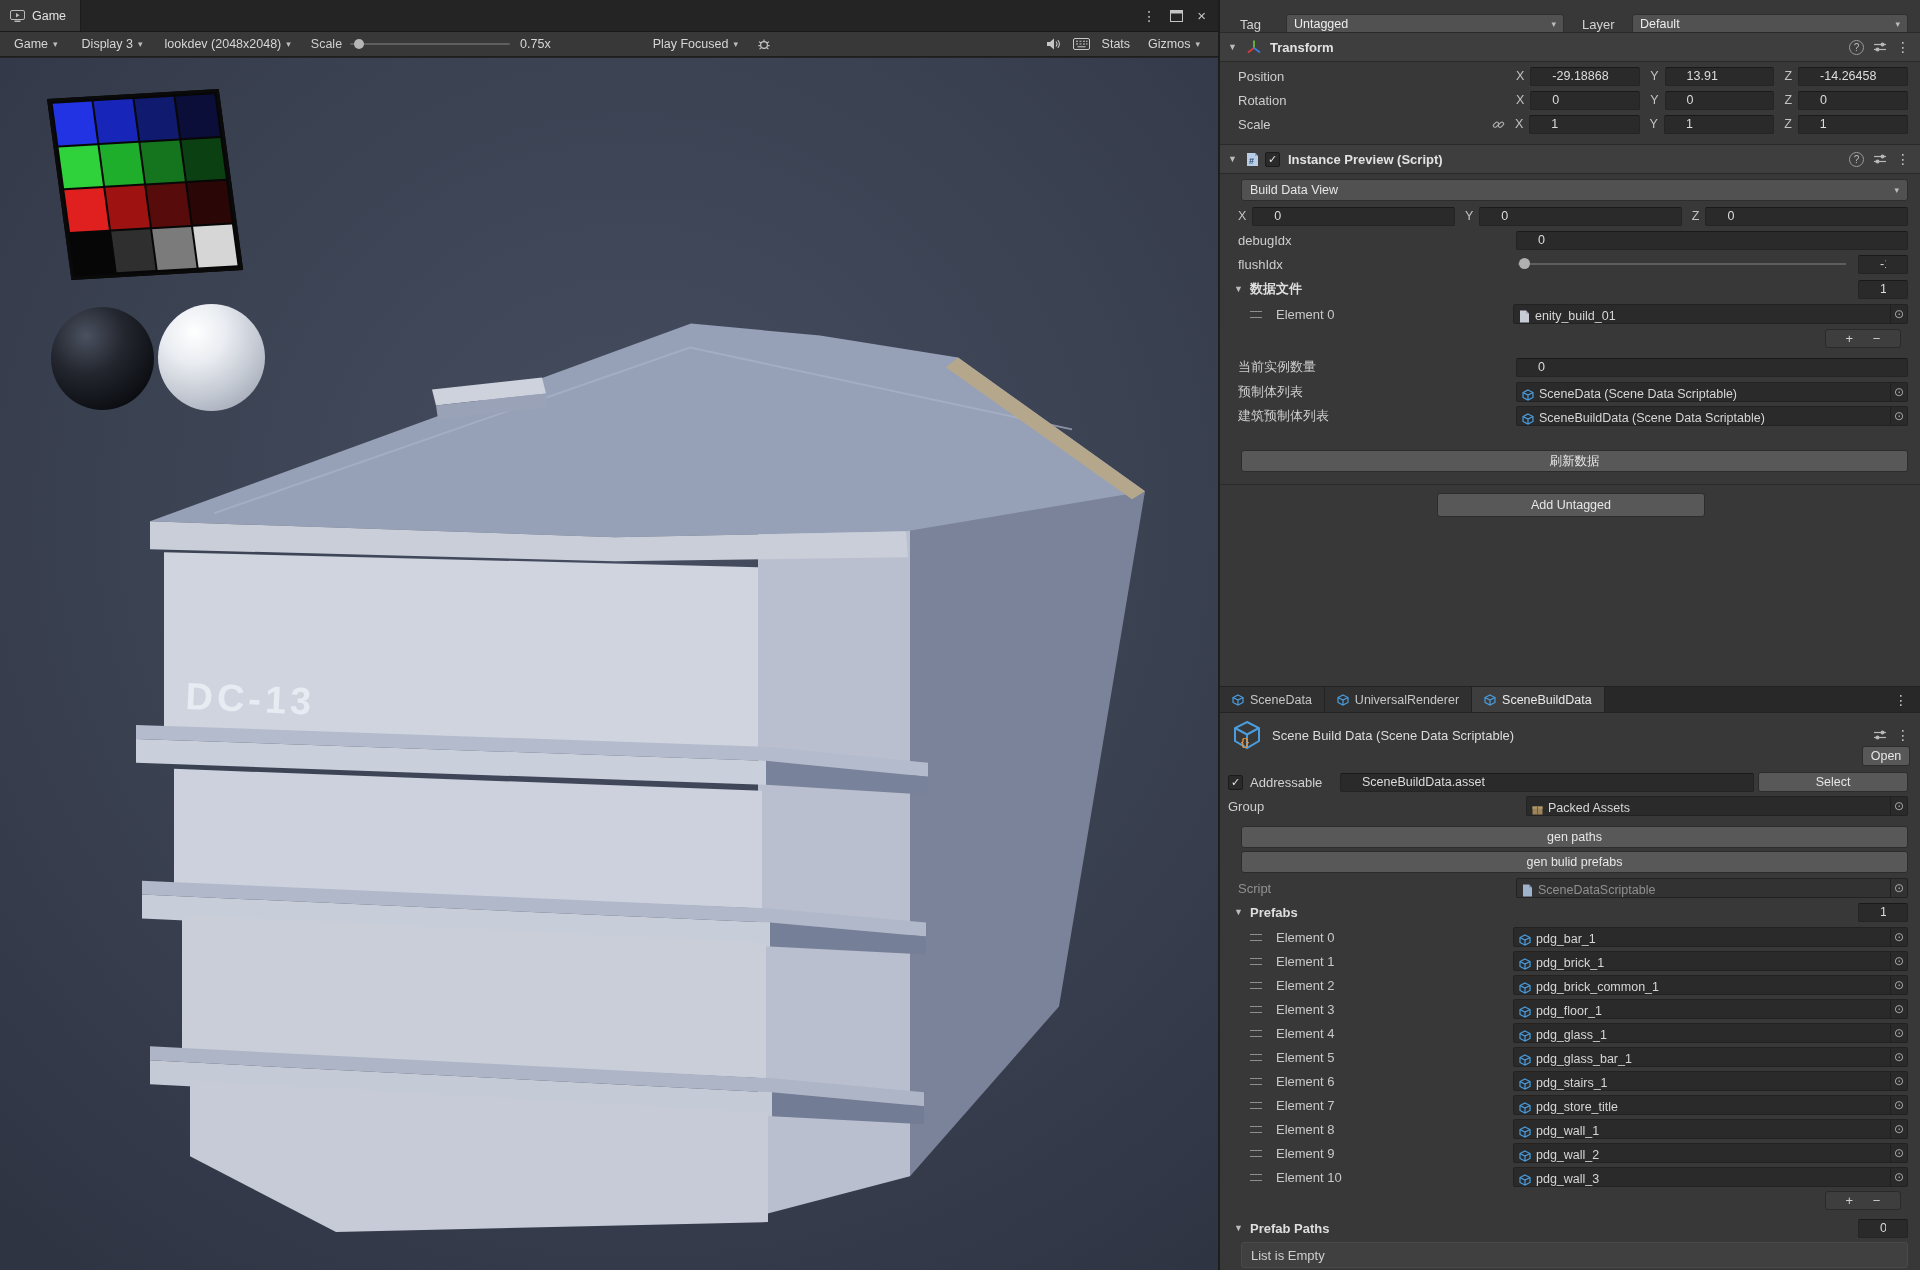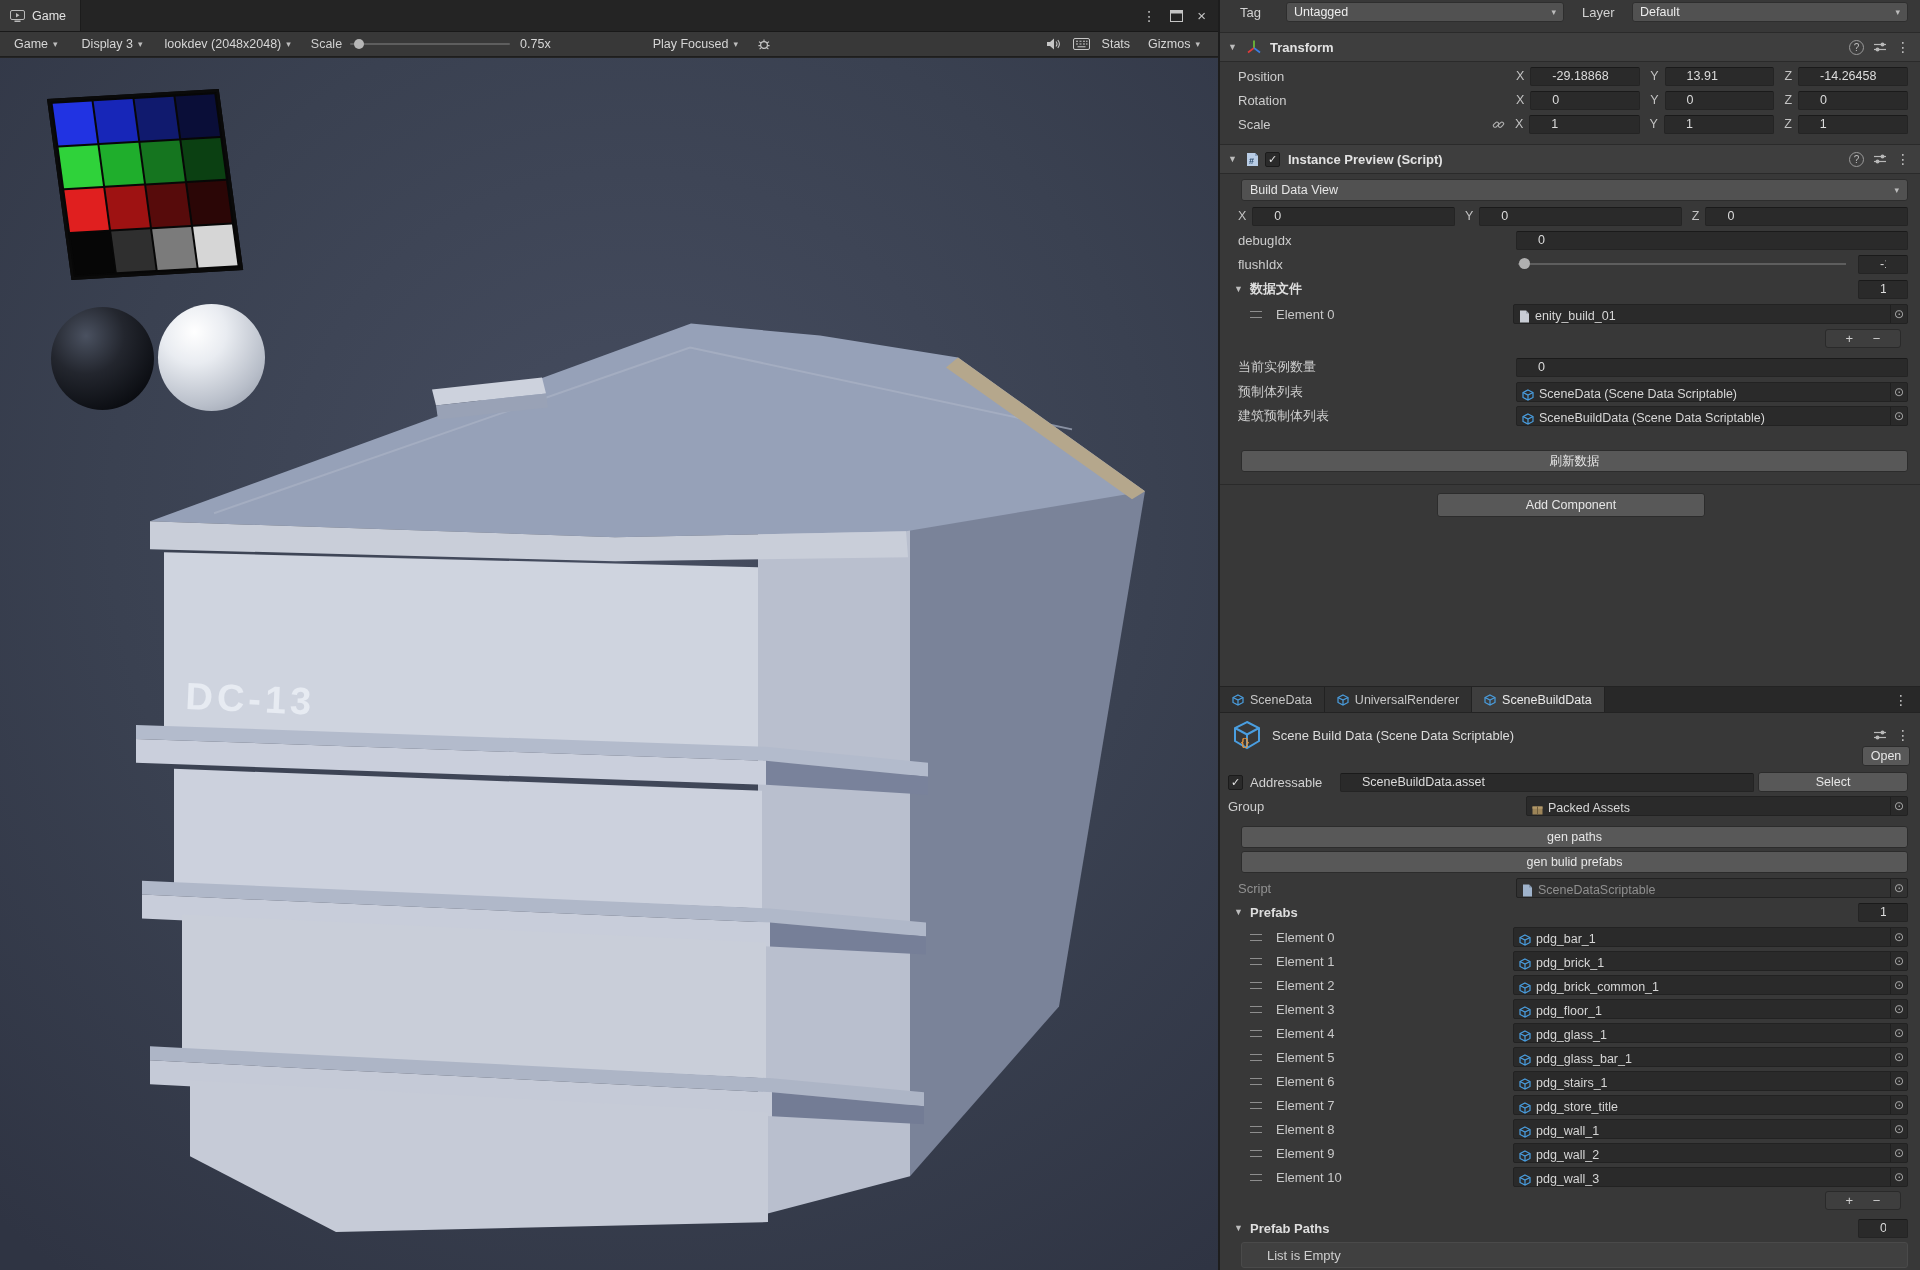--- a/index.html
+++ b/index.html
@@ -110,21 +110,21 @@
   .atab { display:flex; align-items:center; gap:6px; padding:0 12px; background:#303030; border-right:1px solid #222; color:#c6c6c6; font-size:12.5px; white-space:nowrap; }
   .atab.active { background:#3e3e3e; color:#eaeaea; }
   .tabstrip .kebab { margin-left:auto; align-self:center; padding-right:12px; }
 
   .asset-head { position:absolute; left:0; right:0; height:58px; background:#383838; }
   .ah-row { display:flex; align-items:center; gap:10px; padding:7px 10px 0 12px; }
   .ah-title { color:#dcdcdc; font-size:13px; }
   .open-btn { position:absolute; right:10px; top:33px; width:48px; height:20px; }
 
   .empty-box { position:absolute; left:21px; right:12px; height:26px; background:#404040; border:1px solid #4a4a4a; border-radius:3px;
-    display:flex; align-items:center; padding:0 25px; color:#cfcfcf; }
+    display:flex; align-items:center; padding:0 9px; color:#cfcfcf; }
 
   svg.icon { display:block; flex:none; }
 </style>
 </head>
 <body>
 
 <div class="game-view">
 
   <div class="gv-tabbar">
     <div class="gv-tab">
@@ -262,21 +262,21 @@
       </div>
     <div class="sphere black"></div>
     <div class="sphere white"></div>
   </div>
 </div>
 
 <div class="splitter"></div>
 
 <div class="inspector">
 
-  <div class="row abs" style="top:0; padding-left:20px">
+  <div class="row abs" style="top:12px; padding-left:20px">
     <span style="width:42px">Tag</span>
     <div class="dd" style="width:278px">
       <span>Untagged</span>
         <span class="caret">▾</span>
     </div>
     <span style="width:46px; margin-left:14px">Layer</span>
     <div class="dd" style="flex:1">
       <span>Default</span>
         <span class="caret">▾</span>
     </div>
@@ -439,21 +439,21 @@
       <span class="obj-text">SceneBuildData (Scene Data Scriptable)</span>
       <span class="obj-picker">⊙</span>
     </span>
   </div>
 
 
   <button class="btn full" style="top:450px">刷新数据</button>
 
   <div class="divider" style="top:484px"></div>
 
-  <button class="btn" style="position:absolute; top:493px; left:217px; width:268px; height:24px">Add Component</button>
+  <button class="btn" style="position:absolute; top:493px; left:217px; width:268px; height:24px">Add Untagged</button>
 
   <div class="tabstrip" style="top:686px">
     <div class="tabs">
 
         <div class="atab">
           <svg class="icon" width="12" height="12" viewBox="0 0 12 12">
             <path d="M6 1 L11 3.5 V8.5 L6 11 L1 8.5 V3.5 Z" fill="none" stroke="#4a9ee0" stroke-width="1.2"></path>
             <path d="M1 3.5 L6 6 L11 3.5 M6 6 V11" fill="none" stroke="#4a9ee0" stroke-width="1.2"></path>
           </svg>
           <span>SceneData</span>

